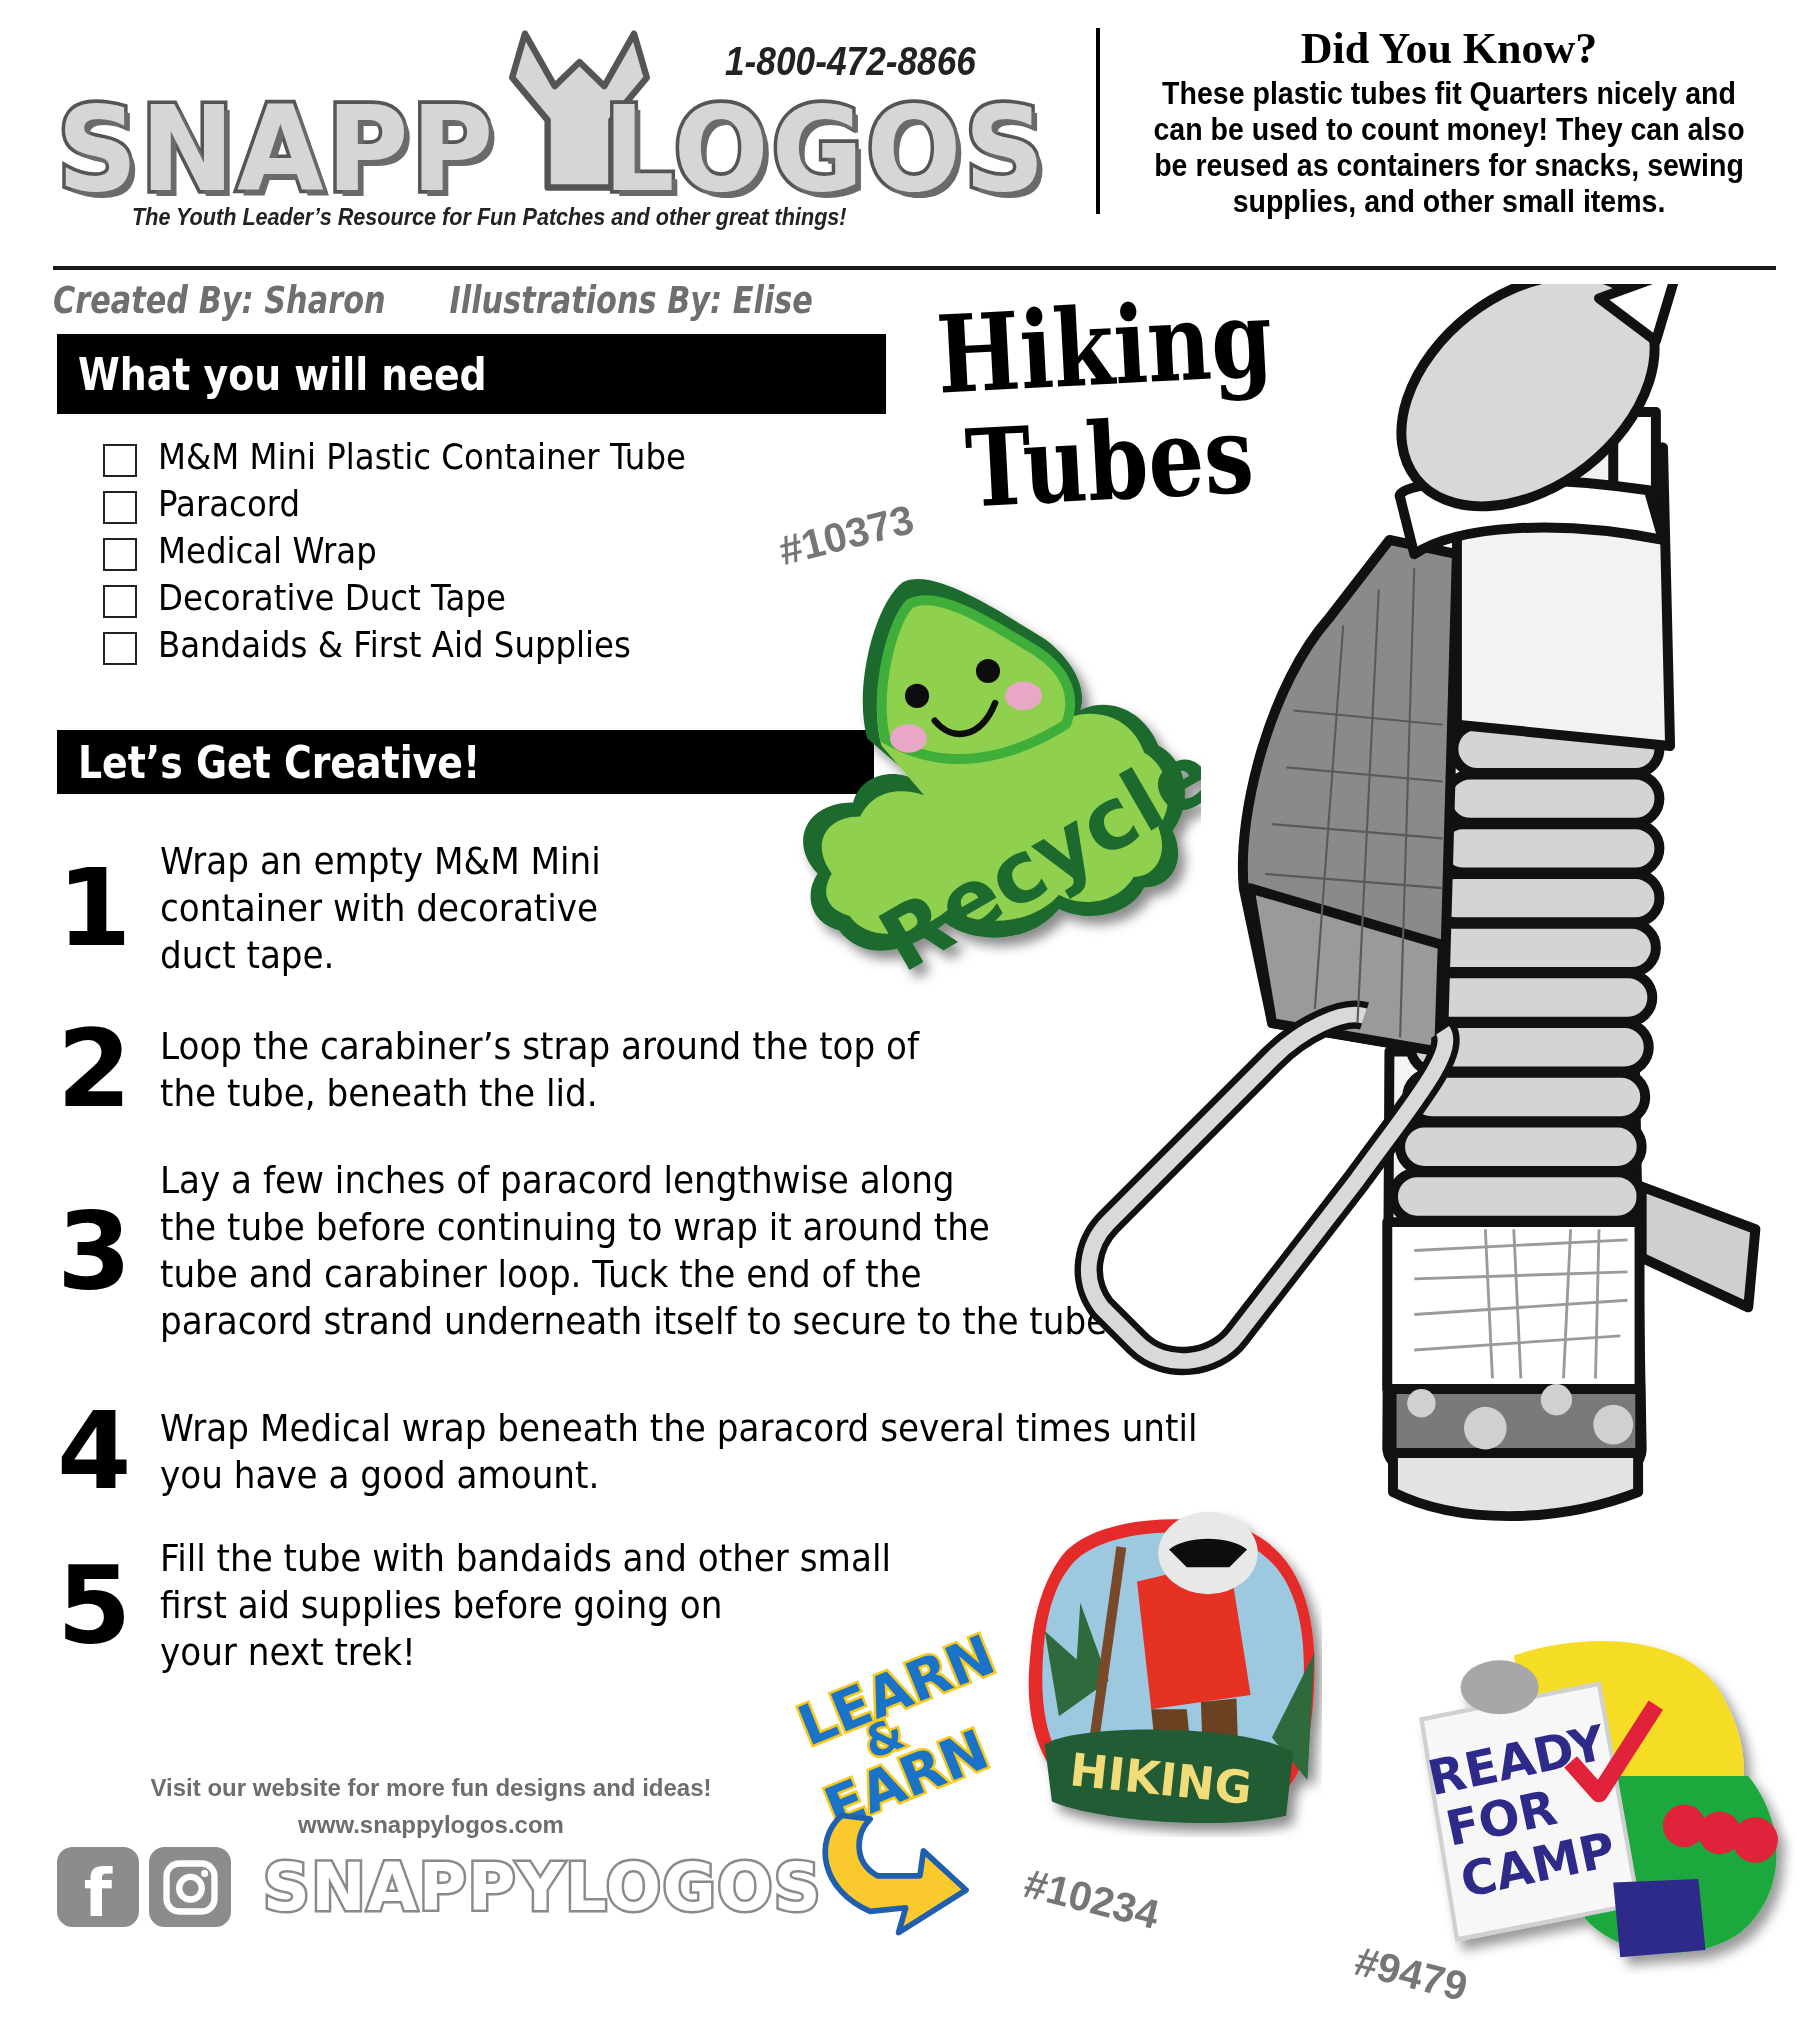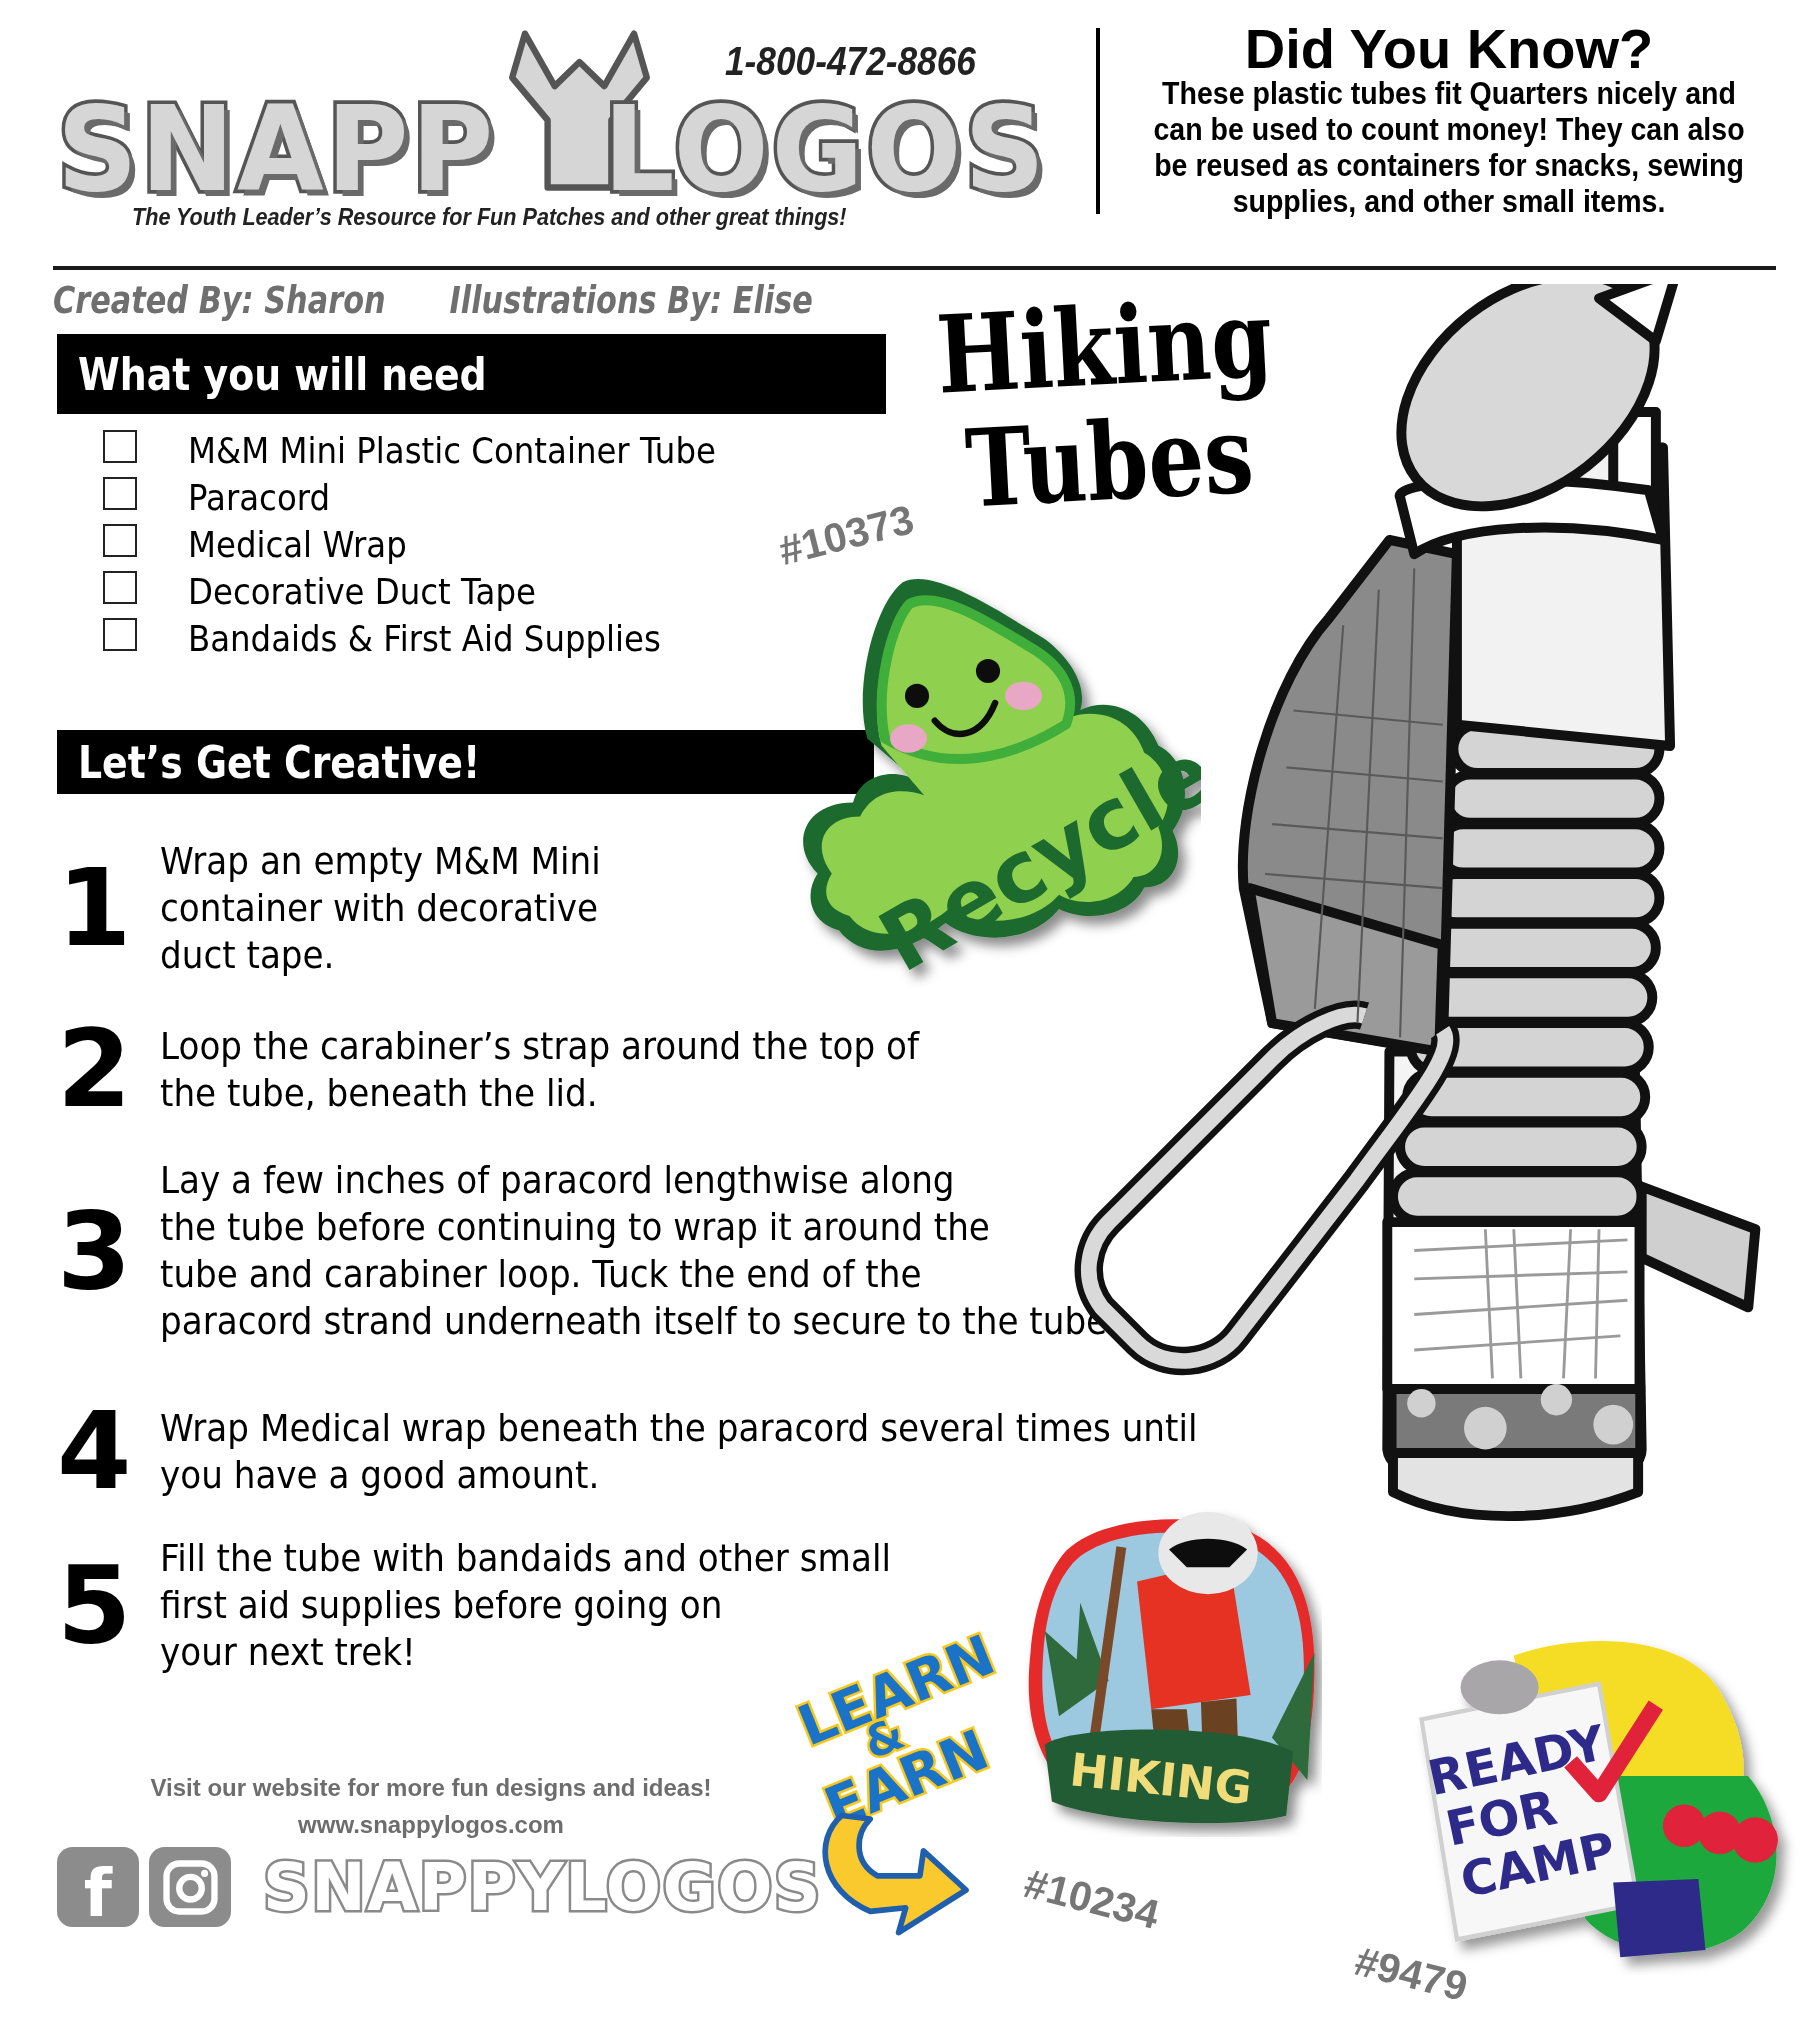--- a/index.html
+++ b/index.html
@@ -15,41 +15,41 @@
     text-shadow: 5.7px 5.7px 0 #6a6a6a; line-height: 1; transform: scaleY(1.05); }
   .logo-y { position:absolute; left: 455px; top: 0px; width: 149px; height: 163px; }
   .phone { position:absolute; left: 675px; top: 10px; font-family: "Liberation Sans", sans-serif; font-style: italic;
     font-weight: 700; font-size: 41px; color: #222; transform: scaleX(0.86); transform-origin: left; }
   .tagline { position:absolute; left: 82px; top: 175px; font-family: "Liberation Sans", sans-serif; font-style: italic;
     font-weight: 700; font-size: 24px; color: #222; transform: scaleX(0.9); transform-origin: left; white-space: nowrap; }
 
   .vdivider { left: 1096px; top: 28px; width: 4.3px; height: 186px; background: #000; }
 
   .dyk { left: 1108px; top: 21px; width: 682px; text-align: center; }
-  .dyk-title { font-family: Liberation Sans, sans-serif; font-weight: 700; font-size: 56px; line-height: 55px; }
+  .dyk-title { font-family: Liberation Serif, serif; font-weight: 700; font-size: 44px; line-height: 55px; }
   .dyk-body { font-family: "Liberation Sans", sans-serif; font-weight: 700; font-size: 31px; line-height: 36px;
     transform: scaleX(0.92); }
 
   .hrule { left: 53px; top: 266px; width: 1723px; height: 3.6px; background: #1a1a1a; }
 
   
   .credits { left: 53px; top: 279px; font-family: "DejaVu Sans", sans-serif; font-style: italic; font-weight: 700;
     font-size: 37px; color: #6f6f6f; white-space: nowrap; transform: scaleX(0.82); transform-origin: left; }
   .credits span + span { margin-left: 78px; }
 
   
   .bar { background: #000; color: #fff; font-family: "DejaVu Sans", sans-serif; font-weight: 700;
     font-size: 44px; padding-left: 21px; display: flex; align-items: center; }
   .bar span { transform: scaleX(0.86); transform-origin: left; display: inline-block; white-space: nowrap; }
   .bar-need { left: 57px; top: 334px; width: 829px; height: 80px; }
   .bar-creative { left: 57px; top: 730px; width: 817px; height: 64px; }
 
   
   .checklist { left: 103px; top: 430px; list-style: none; }
-  .checklist li { display: flex; align-items: flex-start; height: 47px; gap: 30px; }
+  .checklist li { display: flex; align-items: flex-end; height: 47px; }
   .checkbox { width: 34px; height: 33px; border: 2.1px solid #222; margin-right: 21px; flex: none; background: #fff; }
   .check-label { font-family: "DejaVu Sans", sans-serif; font-size: 36px; white-space: nowrap;
     transform: scaleX(0.9); transform-origin: left; display: inline-block; }
 
   
   .step { position: absolute; left: 57px; display: flex; align-items: center; }
   .step-num { font-family: "DejaVu Sans", sans-serif; font-weight: 900; font-size: 107px; width: 103px;
     text-align: left; line-height: 1; flex: none; }
   .step-text { font-family: "DejaVu Sans", sans-serif; font-size: 38px; line-height: 47px;
     transform: scaleX(0.9); transform-origin: left; white-space: pre-line; }

